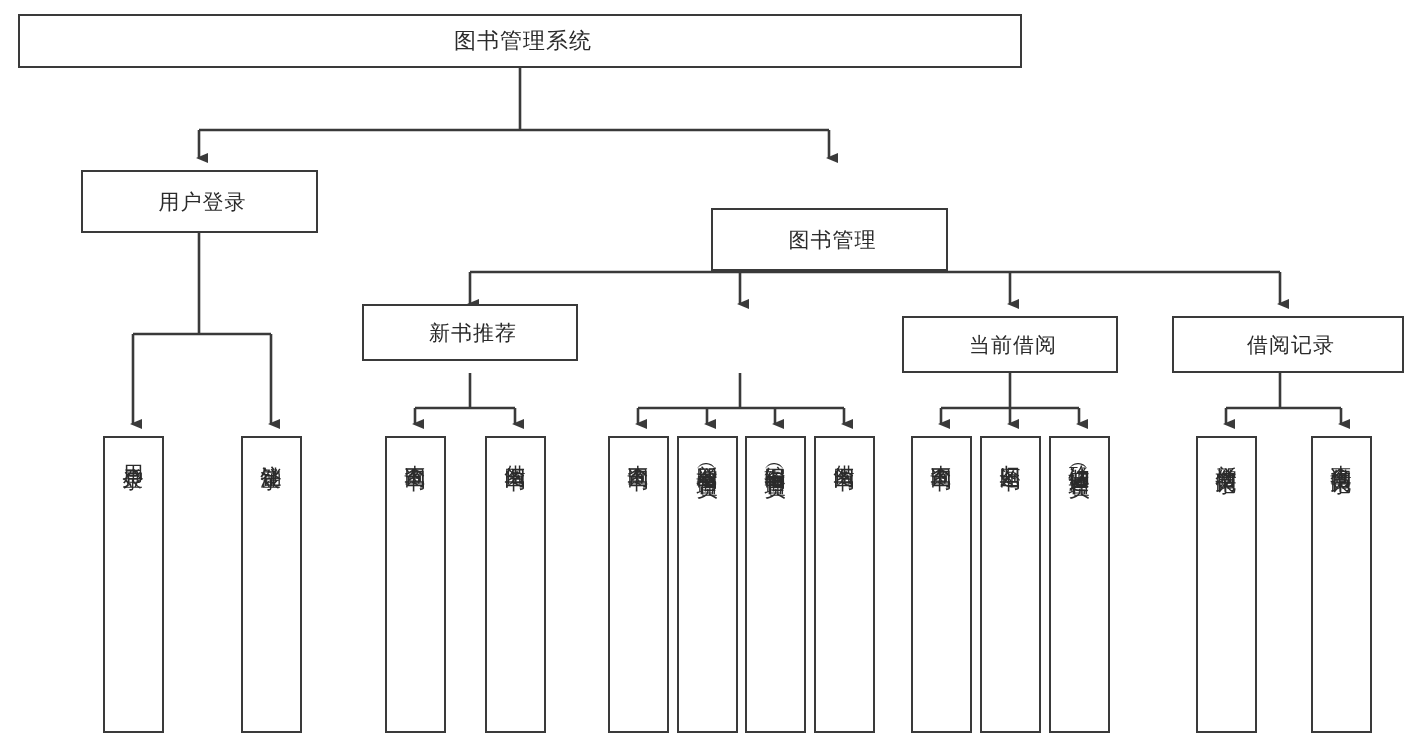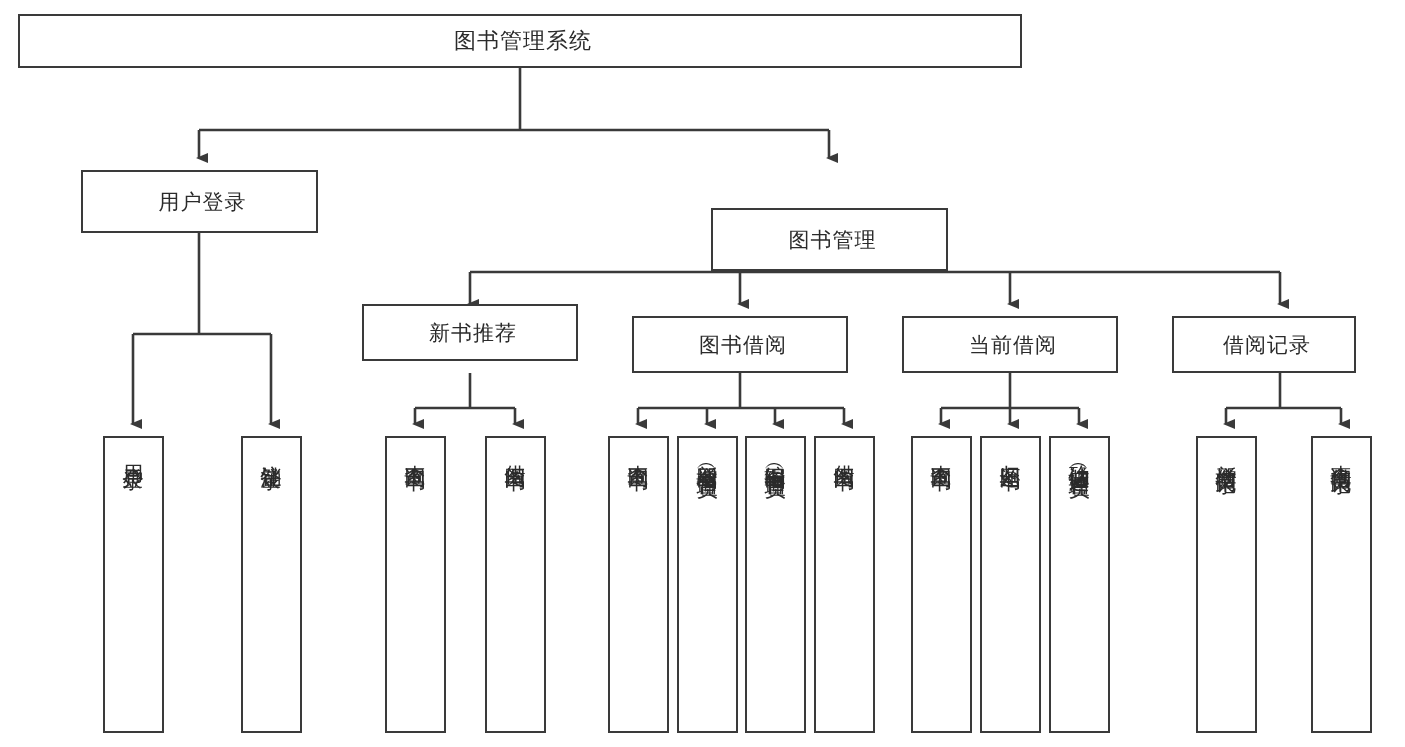--- a/index.html
+++ b/index.html
@@ -126,27 +126,24 @@
   <div class="node horiz" style="left:81px; top:170px; width:237px; height:63px;">
     <span>用户登录</span>
   </div>
   <div class="node horiz" style="left:711px; top:170px; width:237px; height:63px;margin-top:38px;">
     <span>图书管理</span>
   </div>
 
   <div class="node horiz" style="left:362px; top:304px; width:216px; height:57px;">
     <span>新书推荐</span>
   </div>
-  <div class="node horiz" style="left:632px; top:316px; width:216px; height:57px;">
-    <span>图书借阅</span>
-  </div>
   <div class="node horiz" style="left:902px; top:316px; width:216px; height:57px;">
     <span>当前借阅</span>
   </div>
-  <div class="node horiz" style="left:1172px; top:316px; width:184px; height:57px;">
+  <div class="node horiz" style="left:1172px; top:316px; width:232px; height:57px;">
     <span>借阅记录</span>
   </div>
 
   <div class="node vert" style="left:103px; top:436px; width:61px; height:297px;">
     <span class="vtext">用户登录</span>
   </div>
   <div class="node vert" style="left:241px; top:436px; width:61px; height:297px;">
     <span class="vtext">注销登录</span>
   </div>
 

